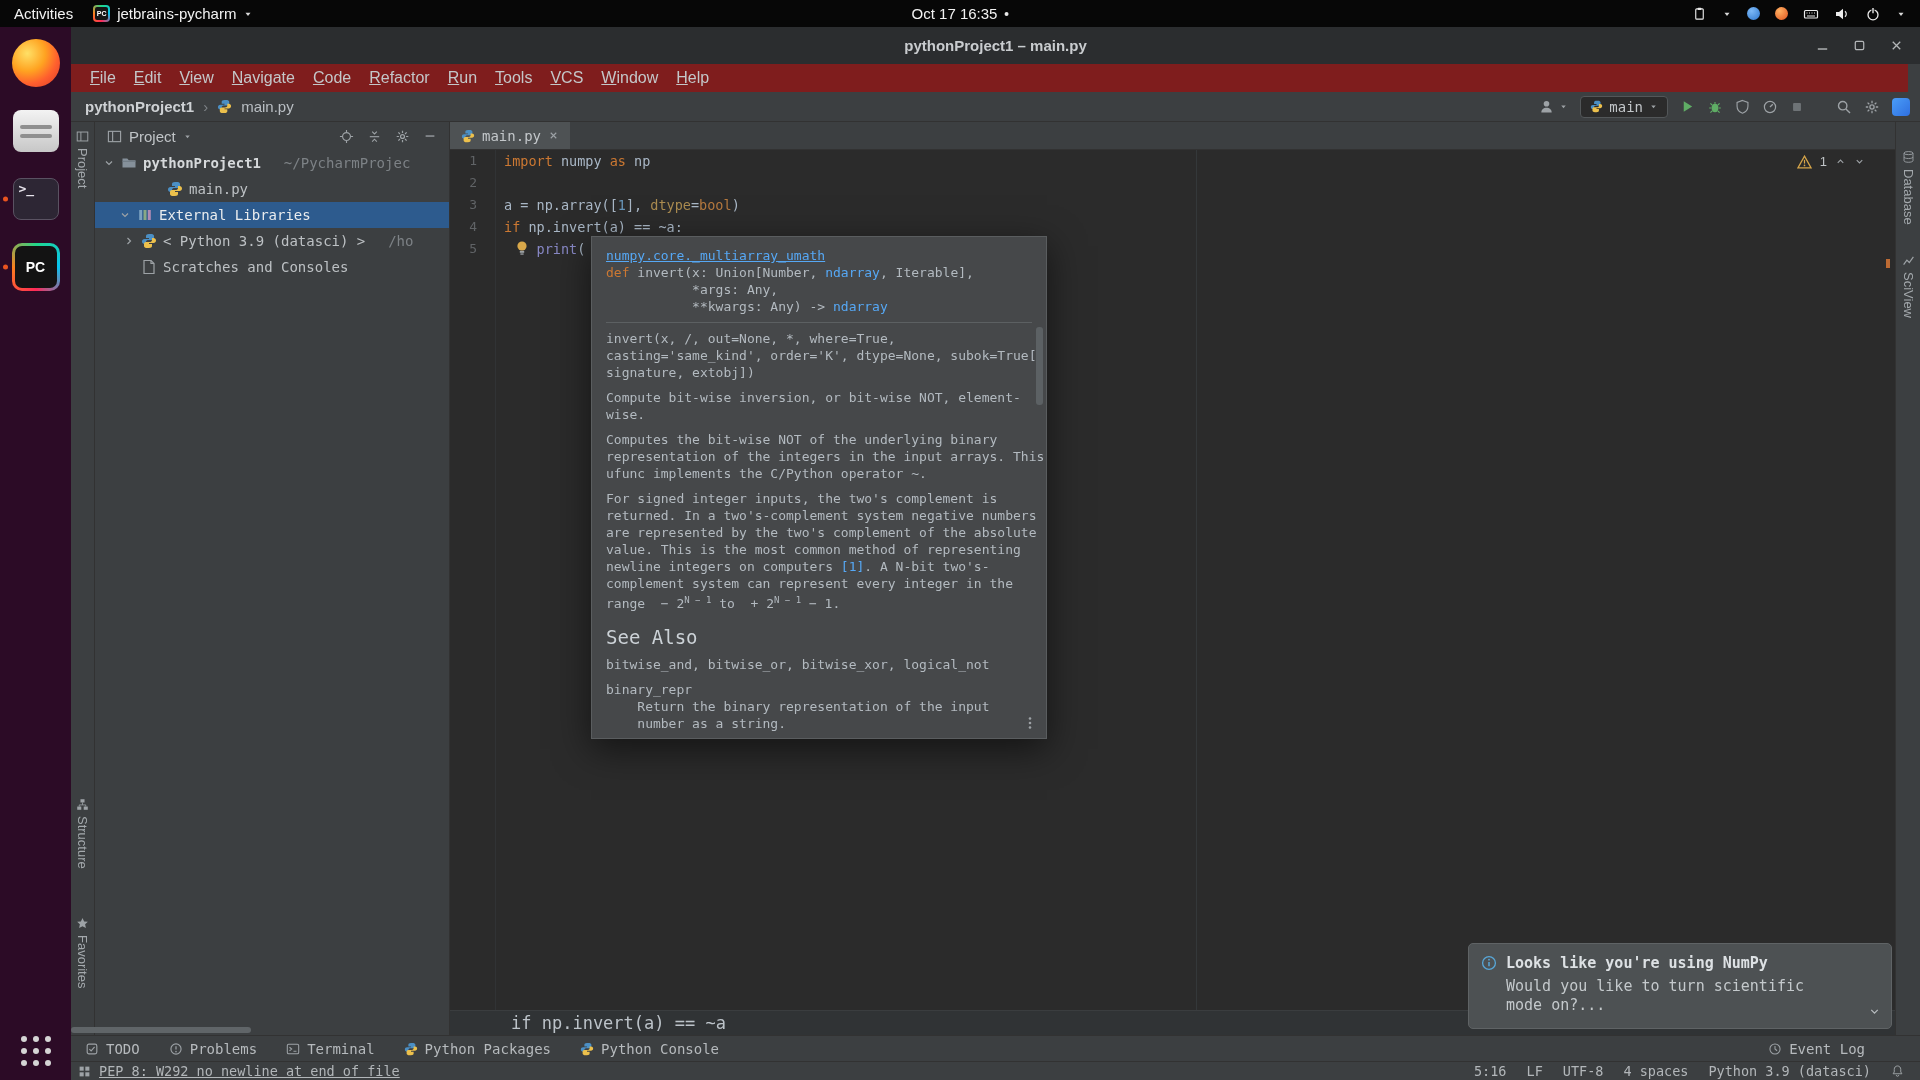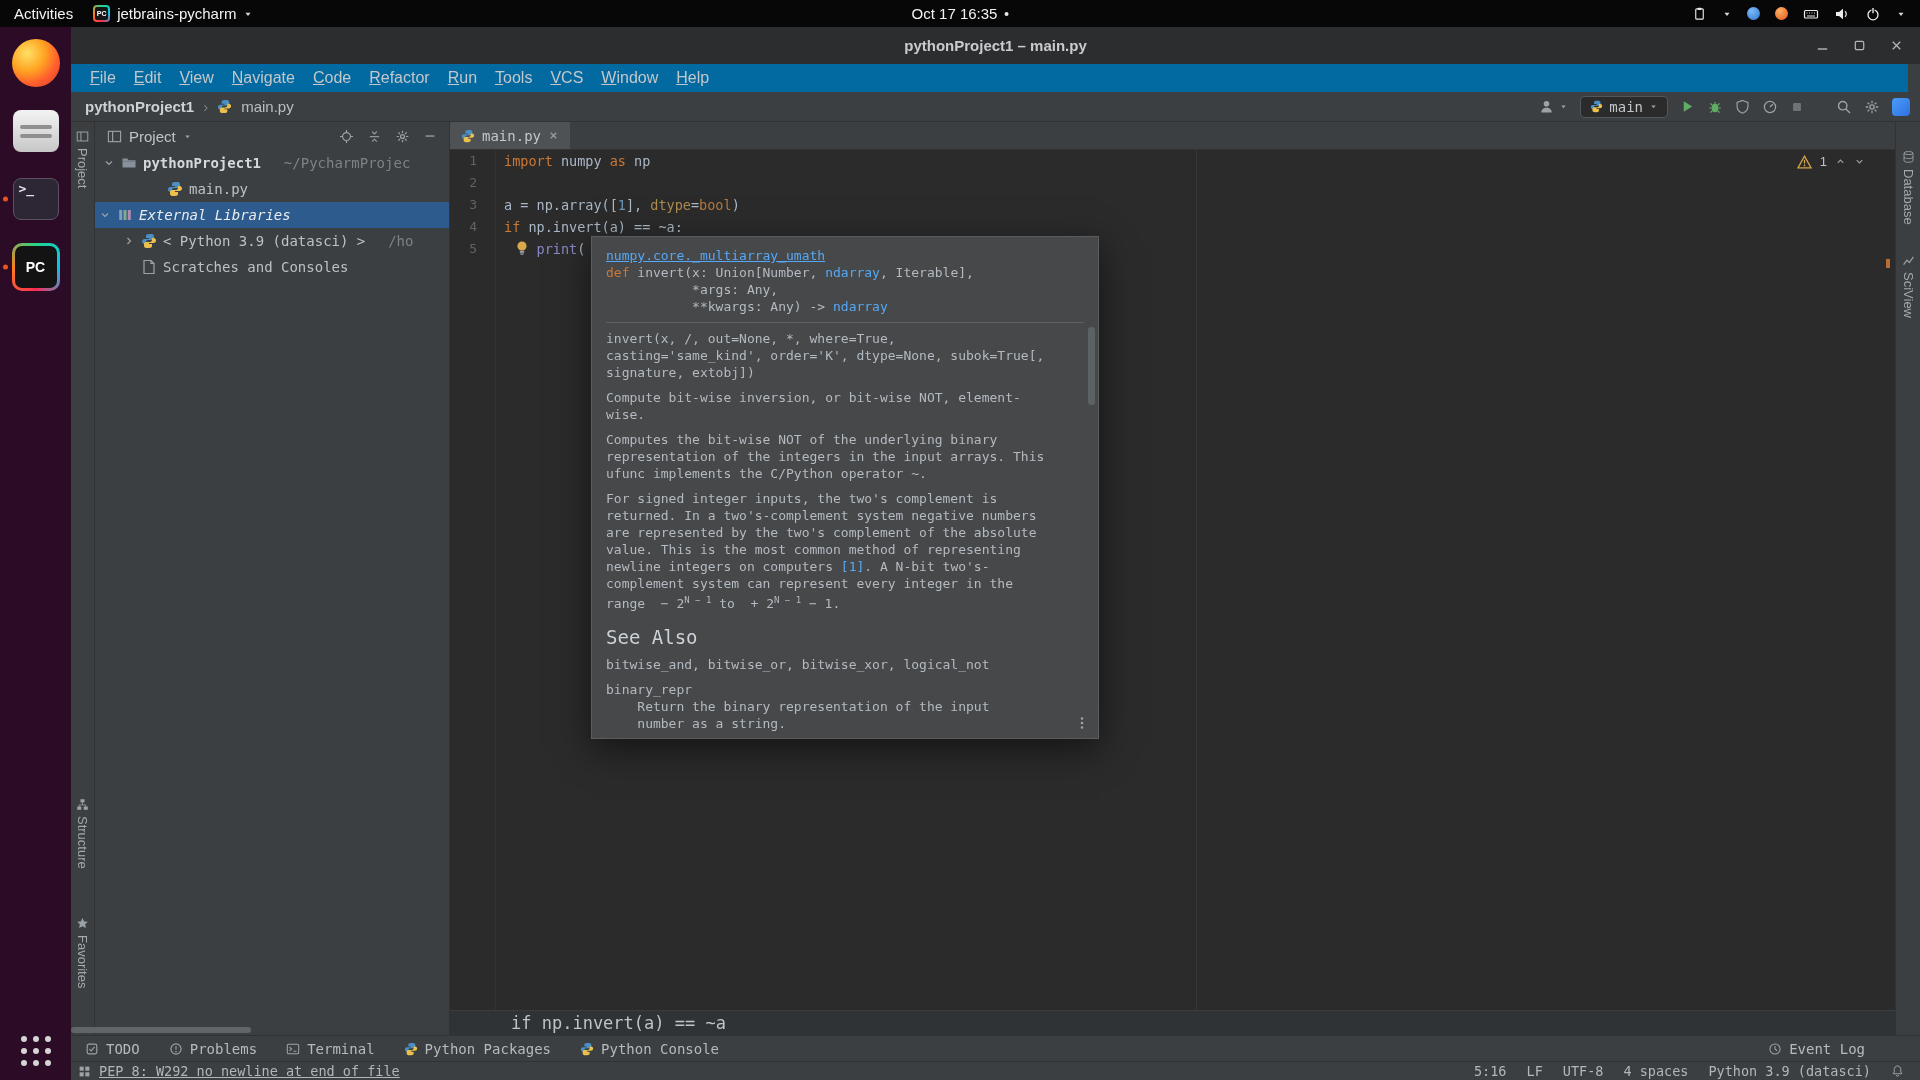--- a/index.html
+++ b/index.html
@@ -45,21 +45,21 @@
   .dock-grid { margin-top:auto; margin-bottom:14px; display:grid; grid-template-columns:repeat(3,6px); gap:6px; }
   .dock-grid i { width:6px; height:6px; border-radius:50%; background:#d5d5d5; }
 
   
   .win { position:absolute; left:71px; top:27px; right:0; bottom:0; background:#3c3f41; color:#bbbec1; }
   .titlebar { position:absolute; left:0; top:0; right:0; height:37px; background:#2b2d2f; }
   .title-text { position:absolute; left:50%; top:0; transform:translateX(-50%); line-height:37px;
                 font-weight:bold; font-size:15px; color:#c9cccf; white-space:pre; }
   .win-controls { position:absolute; right:16px; top:0; height:37px; display:flex; align-items:center; gap:22px; }
 
-  .menubar { position:absolute; left:0; top:37px; right:12px; height:28px; background:#0369a1;
+  .menubar { position:absolute; left:0; top:37px; right:12px; height:28px; background:#7f1d1d;
              display:flex; align-items:center; padding-left:10px; font-size:16px; color:#c4c7c9; }
   .menu-item { display:inline-block; padding:0 9px; line-height:26px; }
   .menu-item::first-letter { text-decoration:underline; }
 
   .navbar { position:absolute; left:0; top:65px; right:0; height:30px; background:#3c3f41;
             border-bottom:1px solid #323232; display:flex; align-items:center; padding:0 10px 0 14px; }
   .crumbs { display:flex; align-items:center; gap:9px; font-size:15px; white-space:pre; }
   .crumb-project { font-weight:bold; color:#ced1d4; }
   .crumb-sep { color:#7e8387; }
   .crumb-file { color:#b9bec3; }
@@ -102,21 +102,21 @@
   .margin-guide { position:absolute; left:746px; top:28px; height:860px; width:1px; background:#34383a; }
   .stripe-mark { position:absolute; right:5px; top:137px; width:4px; height:9px; background:#bc6a33; }
   .insp { position:absolute; right:30px; top:32px; display:flex; align-items:center; gap:8px;
           font-size:13px; color:#bfc3c6; }
   .bulb { position:absolute; left:65px; top:118px; }
   .context-line { position:absolute; left:0; bottom:0; right:0; height:25px; background:#303335; border-top:1px solid #3a3d3f;
                   line-height:24px; padding-left:61px; white-space:pre;
                   font-family:"DejaVu Sans Mono",monospace; font-size:17px; color:#bcc3c9; }
 
   
-  .doc-popup { position:absolute; left:520px; top:209px; width:508px; height:503px; background:#46484a;
+  .doc-popup { position:absolute; left:520px; top:209px; width:456px; height:503px; background:#46484a;
                border:1px solid #5a5d5f; box-shadow:0 10px 34px rgba(0,0,0,.55); z-index:60; overflow:hidden; }
   .doc-content { padding:10px 14px; color:#b3bac0; }
   .pop-line { white-space:pre; font-family:"DejaVu Sans Mono",monospace; font-size:13px; line-height:17px; }
   .pop-line sup { font-size:9px; }
   .pop-gap { height:8px; }
   .pop-sep { border-top:1px solid #5c6062; margin:7px 0; }
   .pop-h { font-family:"DejaVu Sans Mono",monospace; font-size:19px; color:#ccd2d7; margin:6px 0 8px; white-space:pre; }
   .pop-link { color:#56a8f5; }
   .doc-content > .pop-line:first-child .pop-link { text-decoration:underline; }
   .pop-scroll { position:absolute; right:3px; top:90px; width:7px; height:78px; background:#5c6164; border-radius:3px; }
@@ -453,21 +453,21 @@
           <div class="tree-row" style="padding-left: 8px;"><span class="ticon" style="width: 12px; height: 12px;"><svg viewBox="0 0 16 16">
                 <path d="M4 6l4 4 4-4" fill="none" stroke="#9da2a6" stroke-width="1.6"></path>
               </svg></span><span class="ticon" style="width: 16px; height: 16px;"><svg viewBox="0 0 16 16">
                 <path d="M1.5 3.5h4.8l1.5 1.8h6.7v7.2H1.5z" fill="#86919b"></path>
                 <path d="M1.5 6.3h13" stroke="#6f7a83" stroke-width="1"></path>
               </svg></span><span class="tlabel bold">pythonProject1</span><span class="tsuffix">  ~/PycharmProjec</span></div>
           <div class="tree-row" style="padding-left: 72px;"><span class="ticon" style="width: 16px; height: 16px;"><svg viewBox="0 0 16 16">
                 <path d="M8 1C6 1 5 1.8 5 3v2h3v1H3.5C2 6 1 7 1 8.5S2 11 3.5 11H5V9c0-1.5 1.2-2 2.5-2H11c1.2 0 2-.8 2-2V3c0-1.4-1.6-2-3-2z" fill="#4b8fc4"></path>
                 <path d="M8 15c2 0 3-.8 3-2v-2H8v-1h4.5c1.5 0 2.5-1 2.5-2.5S14 5 12.5 5H11v2c0 1.5-1.2 2-2.5 2H5c-1.2 0-2 .8-2 2v2c0 1.4 1.6 2 3 2z" fill="#ecc04c"></path>
               </svg></span><span class="tlabel">main.py</span></div>
-          <div class="tree-row sel" style="padding-left: 4px; font-style: italic;"><span class="ticon" style="width: 12px; height: 12px;"><svg viewBox="0 0 16 16">
+          <div class="tree-row sel" style="padding-left: 24px;"><span class="ticon" style="width: 12px; height: 12px;"><svg viewBox="0 0 16 16">
                 <path d="M4 6l4 4 4-4" fill="none" stroke="#9da2a6" stroke-width="1.6"></path>
               </svg></span><span class="ticon" style="width: 16px; height: 16px;"><svg viewBox="0 0 16 16">
                 <rect x="2.2" y="3" width="3" height="10" fill="#7ca1c0"></rect>
                 <rect x="6.5" y="3" width="3" height="10" fill="#89a886"></rect>
                 <rect x="10.8" y="3" width="3" height="10" fill="#b08bb4"></rect>
               </svg></span><span class="tlabel">External Libraries</span></div>
           <div class="tree-row" style="padding-left: 28px;"><span class="ticon" style="width: 12px; height: 12px;"><svg viewBox="0 0 16 16">
                 <path d="M6 4l4 4-4 4" fill="none" stroke="#9da2a6" stroke-width="1.6"></path>
               </svg></span><span class="ticon" style="width: 16px; height: 16px;"><svg viewBox="0 0 16 16">
                 <path d="M8 1C6 1 5 1.8 5 3v2h3v1H3.5C2 6 1 7 1 8.5S2 11 3.5 11H5V9c0-1.5 1.2-2 2.5-2H11c1.2 0 2-.8 2-2V3c0-1.4-1.6-2-3-2z" fill="#4b8fc4"></path>
@@ -581,20 +581,38 @@
       <div class="pop-scroll"></div>
       <span class="pop-kebab ticon" style="width:12px;height:14px">
           <svg viewBox="0 0 12 14">
             <circle cx="6" cy="2.5" r="1.3" fill="#9da2a6"></circle>
             <circle cx="6" cy="7" r="1.3" fill="#9da2a6"></circle>
             <circle cx="6" cy="11.5" r="1.3" fill="#9da2a6"></circle>
           </svg>
         </span>
     </div>
 
+    <div class="notice">
+      <div class="notice-title-row">
+        <span class="ticon" style="width:16px;height:16px">
+            <svg viewBox="0 0 16 16">
+              <circle cx="8" cy="8" r="6.4" fill="none" stroke="#58a7d8" stroke-width="1.3"></circle>
+              <path d="M8 7v4.2" stroke="#58a7d8" stroke-width="1.5"></path>
+              <circle cx="8" cy="4.7" r=".9" fill="#58a7d8"></circle>
+            </svg>
+          </span>
+        <span>Looks like you're using NumPy</span>
+      </div>
+      <div class="notice-body">Would you like to turn scientific mode on?...</div>
+      <span class="notice-chev ticon" style="width:13px;height:13px">
+          <svg viewBox="0 0 16 16">
+            <path d="M4 6l4 4 4-4" fill="none" stroke="#b7bcbf" stroke-width="1.6"></path>
+          </svg>
+        </span>
+    </div>
 
     <div class="toolsbar">
       <span class="tools-items"><div class="tool-btn">
             <span class="ticon" style="width: 14px; height: 14px;">
               <svg viewBox="0 0 16 16">
                 <rect x="2.5" y="2.5" width="11" height="11" rx="2" fill="none" stroke="#9da2a6" stroke-width="1.3"></rect>
                 <path d="M5 8.2l2 2 4-4.5" fill="none" stroke="#9da2a6" stroke-width="1.3"></path>
               </svg>
             </span>
             <span class="tool-label">TODO</span>

